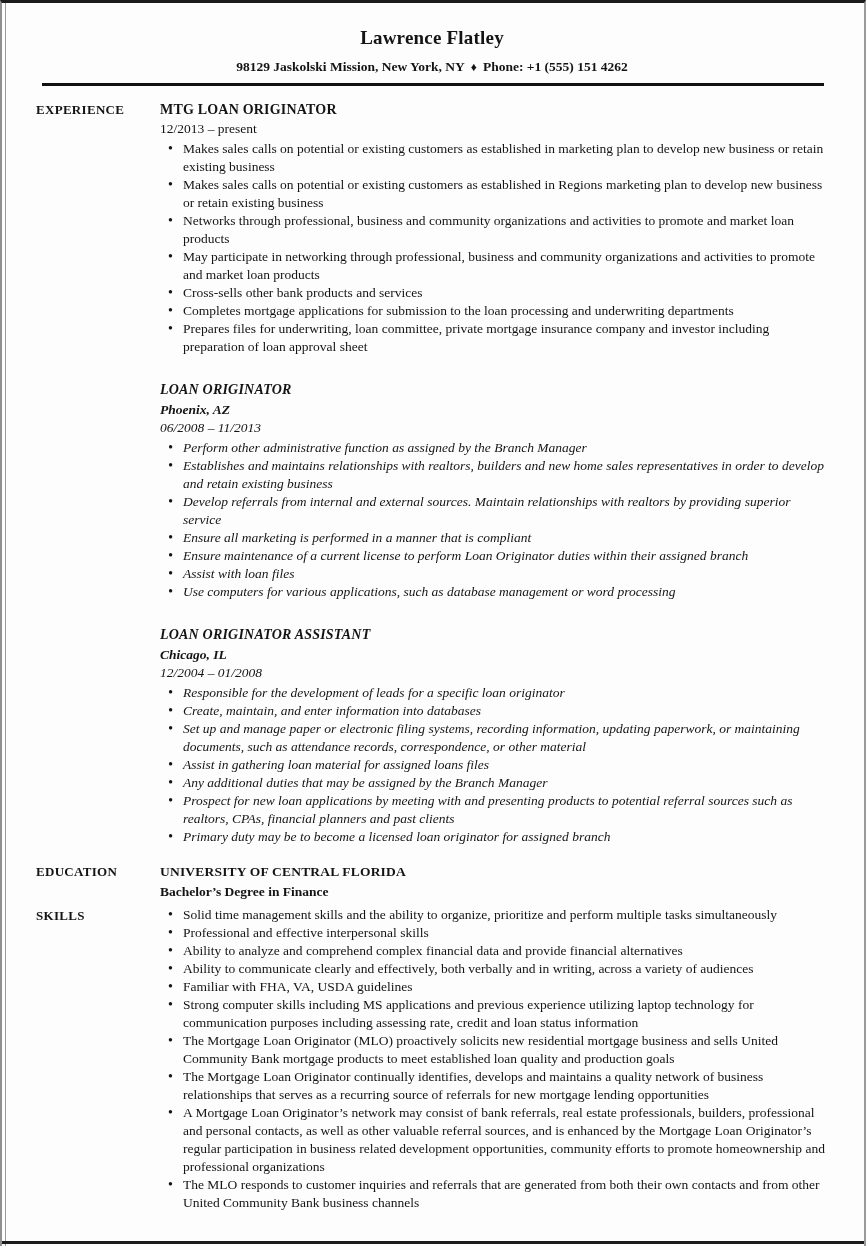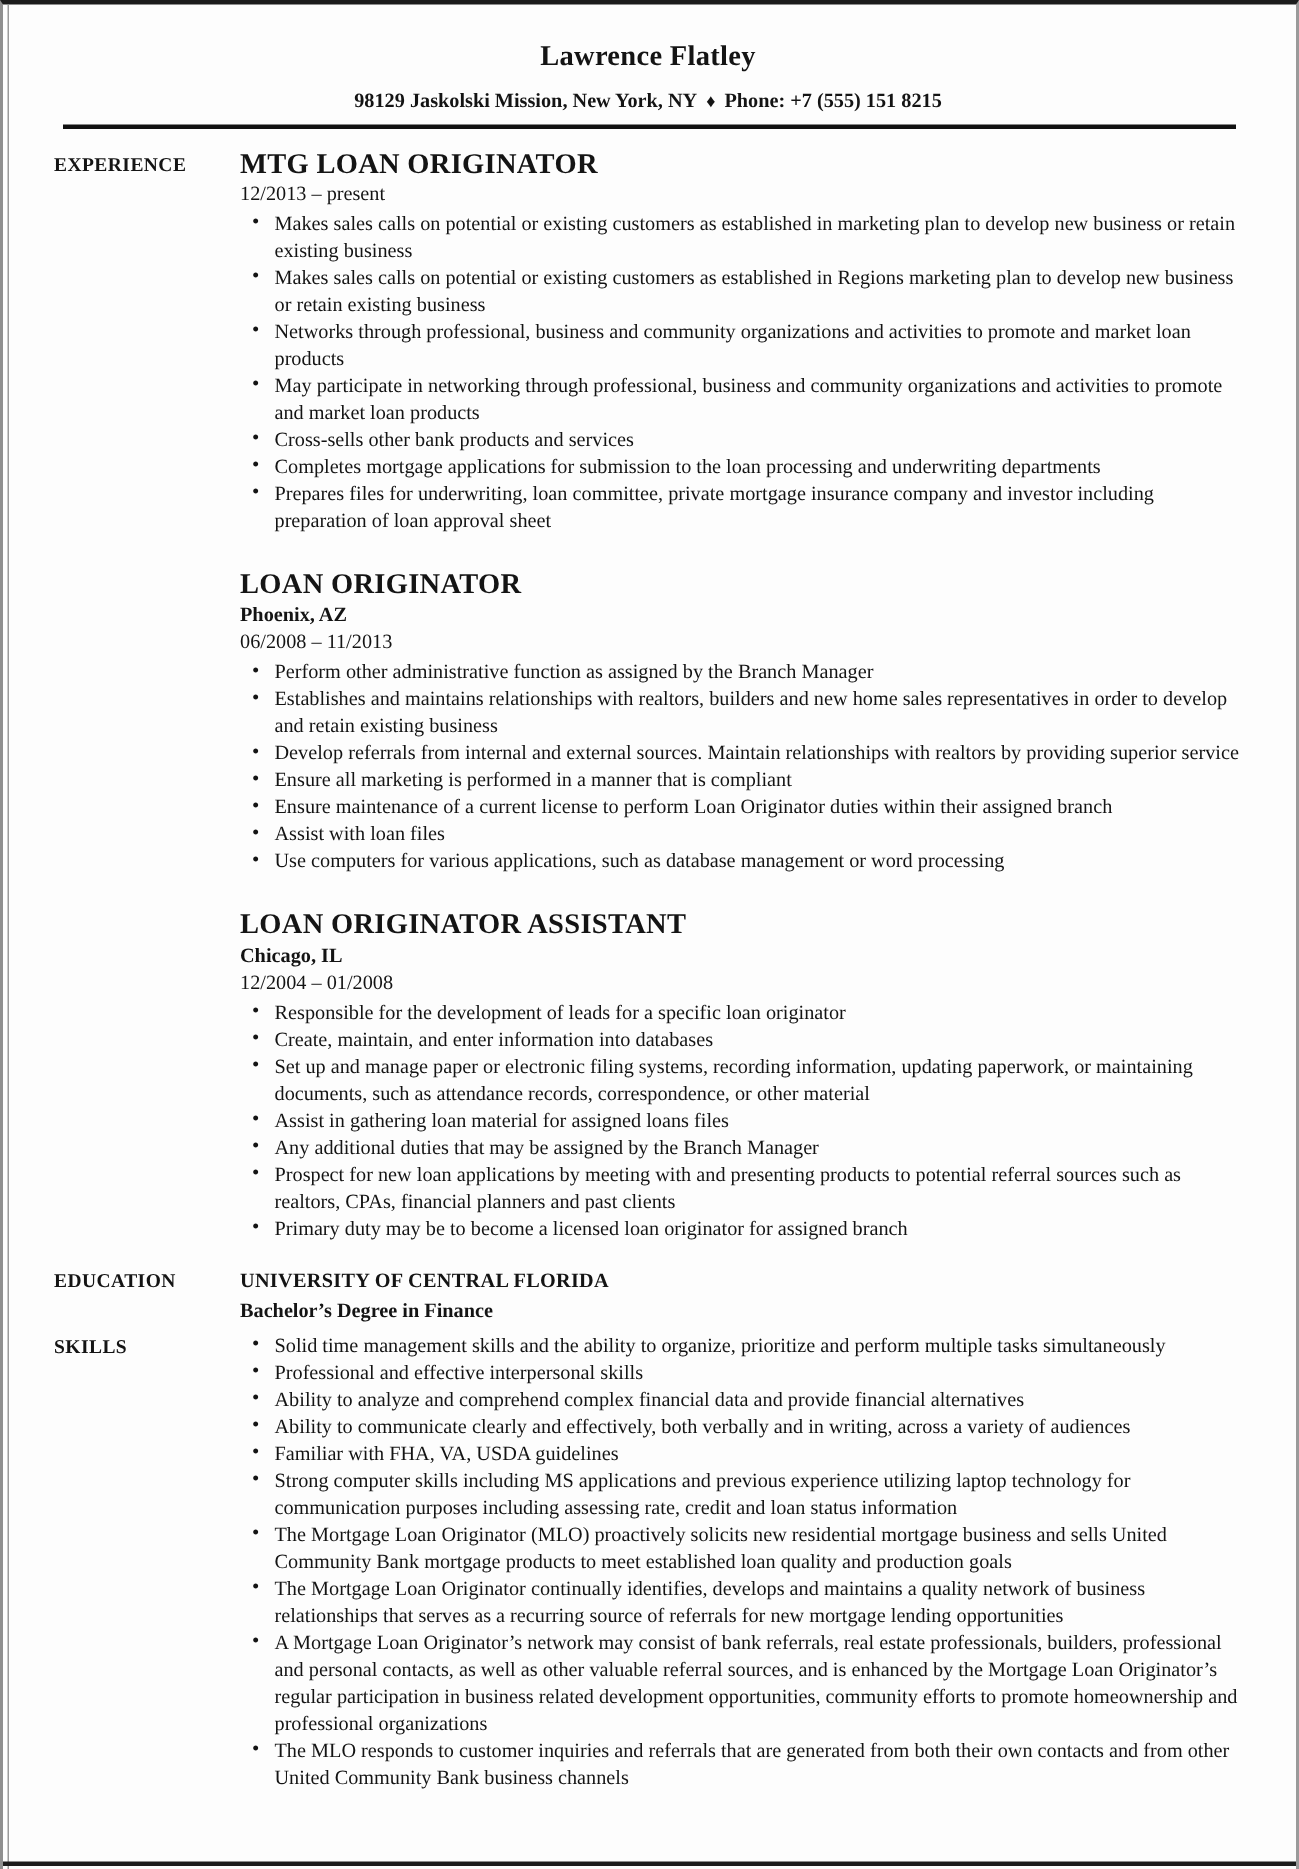--- a/index.html
+++ b/index.html
@@ -44,22 +44,22 @@
   .section-experience { margin-top: 14px; }
   .section-education  { margin-top: 16px; }
   .section-skills     { margin-top: 5px; }
   .label {
     flex: 0 0 124px; width: 124px;
     font-size: 13px; font-weight: bold; line-height: 20px;
     letter-spacing: 0.3px;
   }
   .content { flex: 1 1 auto; font-size: 13.5px; line-height: 18px; }
 
-  .job + .job { margin-top: 24px; }
-  .job-title { margin: 0; font-size: 19px; font-weight: bold; line-height: 20px; letter-spacing: 0.2px; }
+  .job + .job { margin-top: 24px; font-style: italic; }
+  .job-title { margin: 0; font-size: 14px; font-weight: bold; line-height: 20px; letter-spacing: 0.2px; }
   .job-loc   { font-weight: bold; line-height: 19px; }
   .job-dates { line-height: 18px; margin-bottom: 2px; }
 
   ul.bullets { margin: 0; padding: 0; list-style: none; }
   ul.bullets li { position: relative; padding-left: 23px; }
   ul.bullets li::before {
     content: "\2022";
     position: absolute; left: 8px; top: 0;
     font-size: 14px;
   }
@@ -68,21 +68,21 @@
   .degree { font-weight: bold; line-height: 19px; }
 </style>
 </head>
 <body>
 
 <div class="page">
 
   <div class="header">
     <h1 class="name">Lawrence Flatley</h1>
     <div class="contact">
-      <span>98129 Jaskolski Mission, New York, NY</span><span class="sep">♦</span><span>Phone: +7 (555) 151 8215</span>
+      <span>98129 Jaskolski Mission, New York, NY</span><span class="sep">♦</span><span>Phone: +1 (555) 151 4262</span>
     </div>
     <div class="rule"></div>
   </div>
 
   <div class="section section-experience">
     <div class="label">EXPERIENCE</div>
     <div class="content">
 
       <div class="job">
         <h2 class="job-title">MTG LOAN ORIGINATOR</h2>

